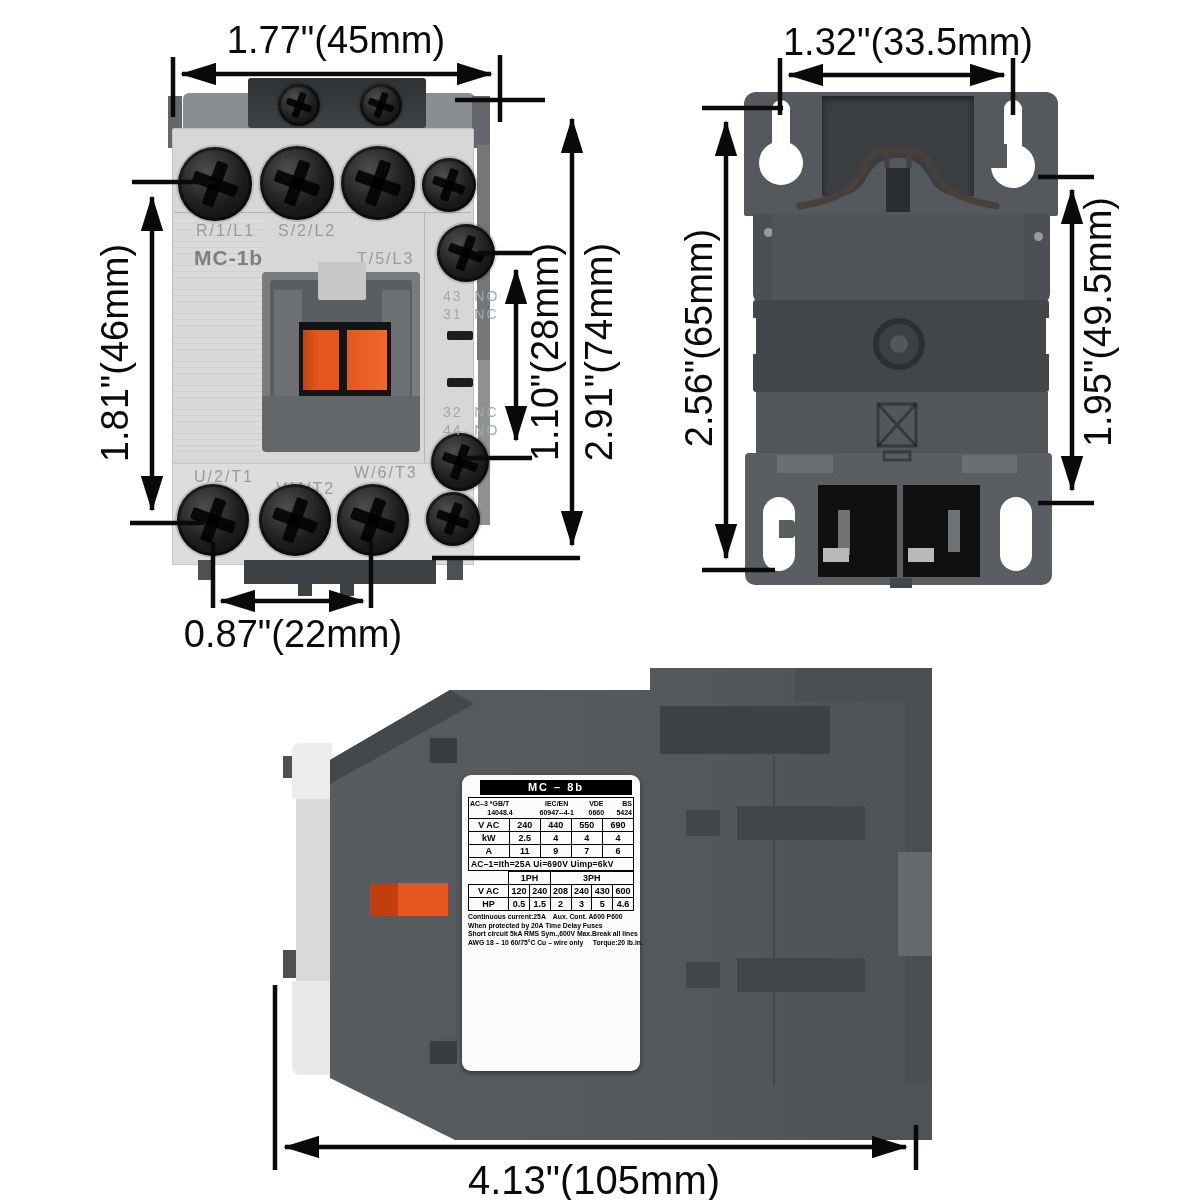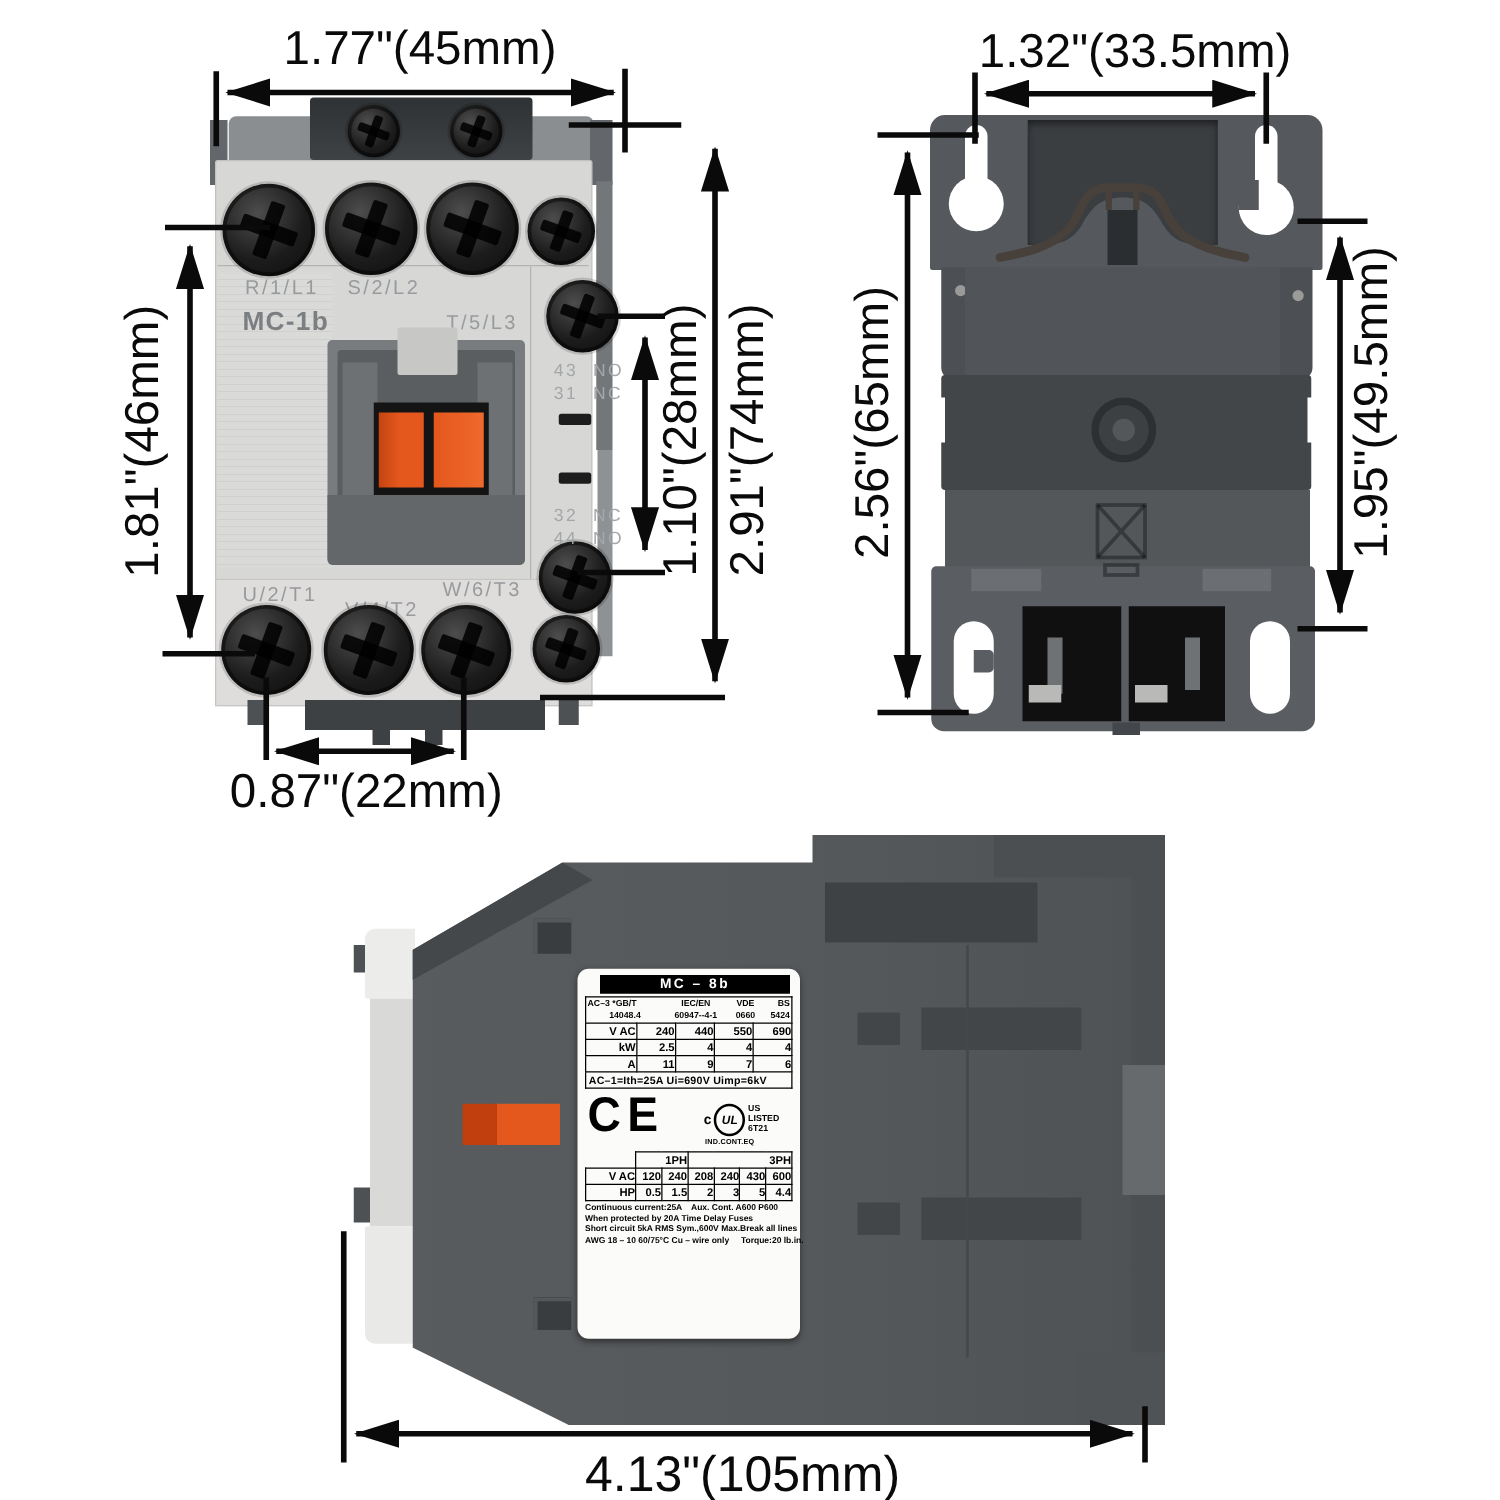--- a/index.html
+++ b/index.html
@@ -20,21 +20,21 @@
   .mold{position:absolute;font-size:16px;letter-spacing:2px;color:#989b9e;white-space:pre;}
   .mold-aux{position:absolute;font-size:14px;letter-spacing:2px;color:#a4a7a9;white-space:pre;}
   
   .stripes{background:repeating-linear-gradient(180deg,#dadad8 0 5px,#d0d0ce 5px 6px);}
   
   #plate{position:absolute;left:462px;top:775px;width:178px;height:296px;background:#fbfbf9;
          border-radius:9px;box-shadow:0 2px 5px rgba(0,0,0,.45);padding:5px 6px;box-sizing:border-box;}
   #plate .hdr{background:#000;color:#fff;font-size:11px;font-weight:bold;text-align:center;
               letter-spacing:2px;height:15px;line-height:15px;margin:0 2px 2px 12px;}
   .ptable{width:100%;border-collapse:collapse;table-layout:fixed;}
-  .ptable td,.ptable th{border:1px solid #000;font-size:9px;font-weight:bold;text-align:right;
+  .ptable td,.ptable th{border:1px solid #000;font-size:9px;font-weight:bold;text-align:center;
               padding:0;height:12px;line-height:12px;font-family:"Liberation Sans",sans-serif;}
   .stdgrid{display:grid;grid-template-columns:37% 33% 16% 14%;font-size:7px;font-weight:bold;line-height:9px;
            border:1px solid #000;border-bottom:none;padding:1px 1px;}
   .ac1{border:1px solid #000;border-top:none;font-size:8.5px;font-weight:bold;text-align:left;
        padding:1px 2px;letter-spacing:.2px;}
   .marks{position:relative;height:50px;}
   .ce{position:absolute;left:2px;top:0px;font-size:37px;font-weight:bold;letter-spacing:5px;transform:scaleY(1.05);}
   .ulwrap{position:absolute;left:95px;top:12px;display:flex;align-items:center;gap:2px;}
   .ul-c{font-size:11px;font-weight:bold;}
   .ul-circ{width:22px;height:22px;border:2.5px solid #000;border-radius:50%;font-size:9.5px;font-weight:bold;
@@ -208,32 +208,20 @@
         <tr>
           <td>A</td>
           <td>11</td>
           <td>9</td>
           <td>7</td>
           <td>6</td>
         </tr>
       </tbody>
         </table>
       <div class="ac1">AC–1=Ith=25A Ui=690V Uimp=6kV</div>
-      <div class="marks">
-        <span class="ce">CE</span>
-        <span class="ulwrap">
-          <span class="ul-c">c</span>
-          <span class="ul-circ">UL</span>
-          <span class="ul-right">
-            <span>US LISTED</span>
-            <span>6T21</span>
-          </span>
-        </span>
-        <span class="ind">IND.CONT.EQ</span>
-      </div>
       <table class="ptable" style="font-size:8px;">
         <tbody>
             <tr>
           <td style="width:24%;border:none;"></td>
           <td colspan="2">1PH</td>
           <td colspan="4">3PH</td>
         </tr>
         <tr>
           <td>V AC</td>
           <td>120</td>
@@ -243,21 +231,21 @@
           <td>430</td>
           <td>600</td>
         </tr>
         <tr>
           <td>HP</td>
           <td>0.5</td>
           <td>1.5</td>
           <td>2</td>
           <td>3</td>
           <td>5</td>
-          <td>4.4</td>
+          <td>4.6</td>
         </tr>
       </tbody>
         </table>
       <div class="notes">Continuous current:25A    Aux. Cont. A600 P600</div>
       <div class="notes" style="margin-top:0;">When protected by 20A Time Delay Fuses</div>
       <div class="notes" style="margin-top:0;">Short circuit 5kA RMS Sym.,600V Max.Break all lines</div>
       <div class="notes" style="margin-top:0;">AWG 18 – 10 60/75°C Cu – wire only     Torque:20 lb.in.</div>
     </div>
   </div>
 

